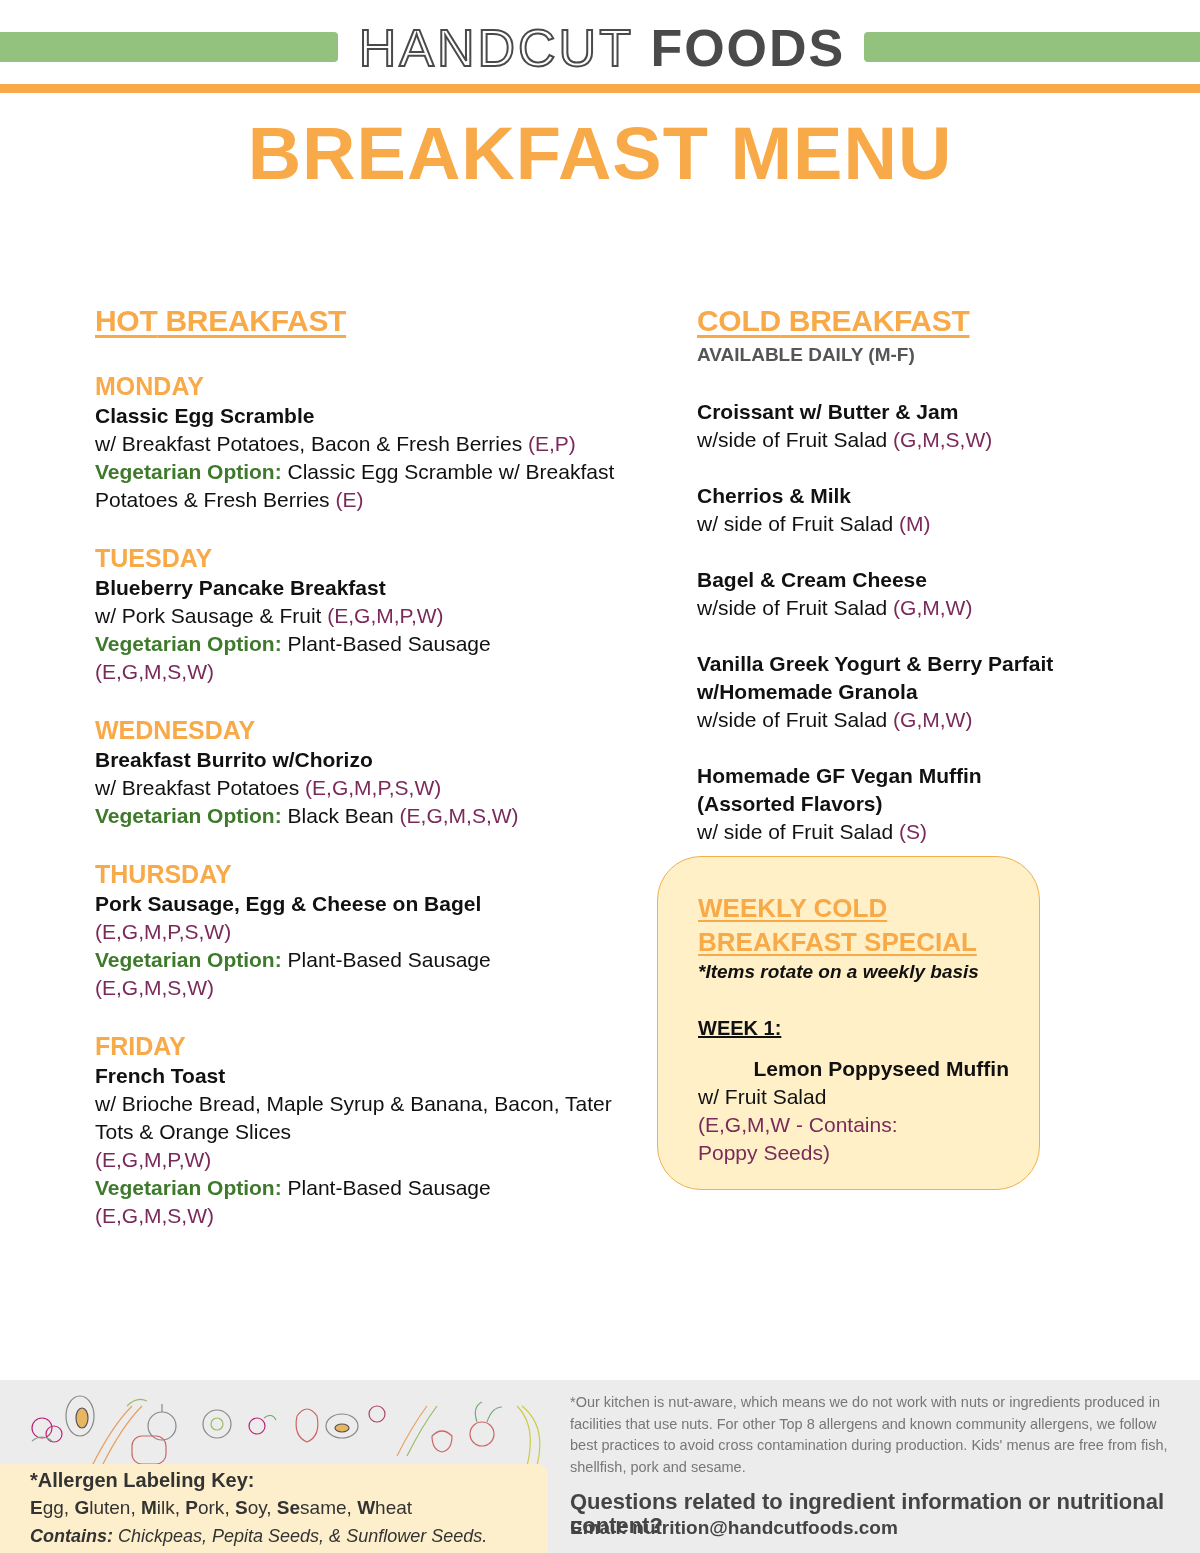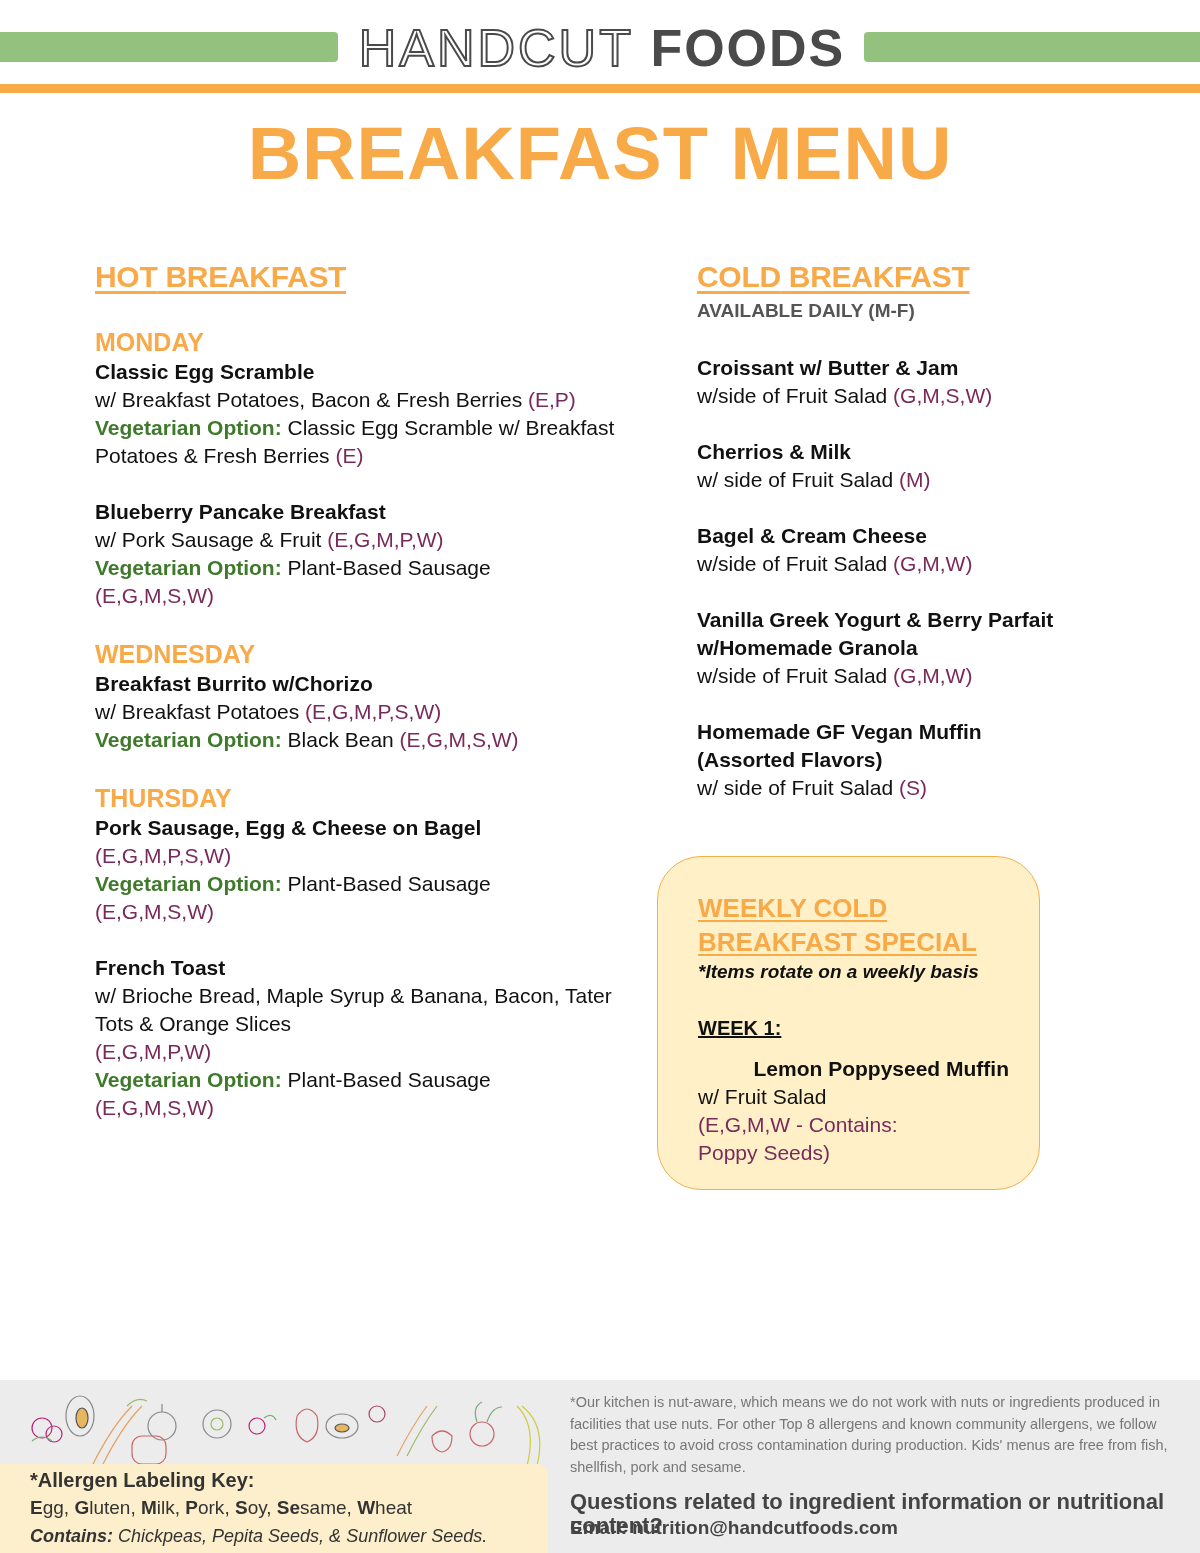--- a/index.html
+++ b/index.html
@@ -13,21 +13,21 @@
   .brand .light { font-weight: 400; color: transparent; -webkit-text-stroke: 2px #4a4a4a; letter-spacing: 3px; }
   .brand .bold { font-weight: 700; color: #4a4a4a; margin-top: 11px; }
   .orange-rule { position: absolute; left: 0; top: 84px; width: 1200px; height: 9px; background: #f8a948; }
 
   .title { position: absolute; left: 0; top: 112px; width: 1200px; text-align: center; font-size: 74px; font-weight: 700; color: #f8a948; letter-spacing: 1px; line-height: 84px; }
 
   
   .col-left { position: absolute; left: 95px; top: 258px; width: 520px; }
   .col-right { position: absolute; left: 697px; top: 258px; width: 440px; }
 
-  .section-title { font-size: 30px; font-weight: 700; color: #f8a948; text-decoration: underline; text-decoration-thickness: 3px; text-underline-offset: 4px; line-height: 38px; letter-spacing: -0.3px; }
+  .section-title { font-size: 30px; font-weight: 700; color: #f8a948; text-decoration: underline; text-decoration-thickness: 3px; text-underline-offset: 4px; line-height: 38px; letter-spacing: -0.3px; margin-top: 44px; }
   .section-title .hot { font-weight: 700; }
   .section-sub { font-size: 19px; font-weight: 700; color: #555; margin-top: 2px; line-height: 26px; }
 
   .day { margin-top: 28px; }
   .day:first-of-type { margin-top: 0; }
   .day-name { font-size: 25px; font-weight: 700; color: #f8a948; line-height: 32px; }
   .dish { font-size: 21px; font-weight: 700; color: #111; line-height: 28px; }
   .desc { font-size: 21px; font-weight: 400; color: #111; line-height: 28px; }
   .allergen { color: #7a2a5a; }
   .veg-label { color: #3f7a2c; font-weight: 700; }
@@ -74,40 +74,42 @@
   <div style="height:30px"></div>
 
   <div class="day" style="margin-top:0">
     <div class="day-name">MONDAY</div>
     <div class="dish">Classic Egg Scramble</div>
     <div class="desc"><span>w/ Breakfast Potatoes, Bacon &amp; Fresh Berries </span><span class="allergen">(E,P)</span></div>
     <div class="desc"><span class="veg-label">Vegetarian Option:</span><span> Classic Egg Scramble w/ Breakfast Potatoes &amp; Fresh Berries </span><span class="allergen">(E)</span></div>
   </div>
 
   <div class="day">
+    <div class="day-name">TUESDAY</div>
     <div class="dish">Blueberry Pancake Breakfast</div>
     <div class="desc"><span>w/ Pork Sausage &amp; Fruit </span><span class="allergen">(E,G,M,P,W)</span></div>
     <div class="desc"><span class="veg-label">Vegetarian Option:</span><span> Plant-Based Sausage </span><br><span class="allergen">(E,G,M,S,W)</span></div>
   </div>
 
   <div class="day">
     <div class="day-name">WEDNESDAY</div>
     <div class="dish">Breakfast Burrito w/Chorizo</div>
     <div class="desc"><span>w/ Breakfast Potatoes </span><span class="allergen">(E,G,M,P,S,W)</span></div>
     <div class="desc"><span class="veg-label">Vegetarian Option:</span><span> Black Bean </span><span class="allergen">(E,G,M,S,W)</span></div>
   </div>
 
   <div class="day">
     <div class="day-name">THURSDAY</div>
     <div class="dish">Pork Sausage, Egg &amp; Cheese on Bagel</div>
     <div class="desc"><span class="allergen">(E,G,M,P,S,W)</span></div>
     <div class="desc"><span class="veg-label">Vegetarian Option:</span><span> Plant-Based Sausage </span><br><span class="allergen">(E,G,M,S,W)</span></div>
   </div>
 
   <div class="day">
+    <div class="day-name">FRIDAY</div>
     <div class="dish">French Toast</div>
     <div class="desc"><span>w/ Brioche Bread, Maple Syrup &amp; Banana, Bacon, Tater Tots &amp; Orange Slices </span><br><span class="allergen">(E,G,M,P,W)</span></div>
     <div class="desc"><span class="veg-label">Vegetarian Option:</span><span> Plant-Based Sausage </span><br><span class="allergen">(E,G,M,S,W)</span></div>
   </div>
 </div>
 
 <div class="col-right">
   <div class="section-title"><span>COLD</span><span> BREAKFAST</span></div>
   <div class="section-sub">AVAILABLE DAILY (M-F)</div>
 

